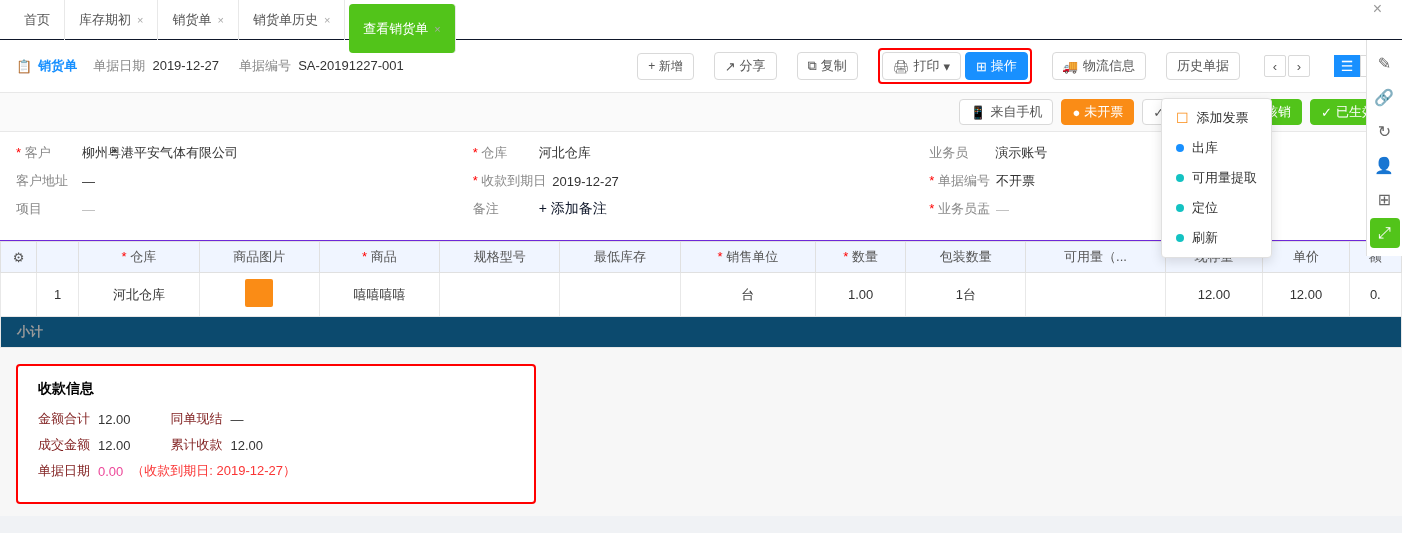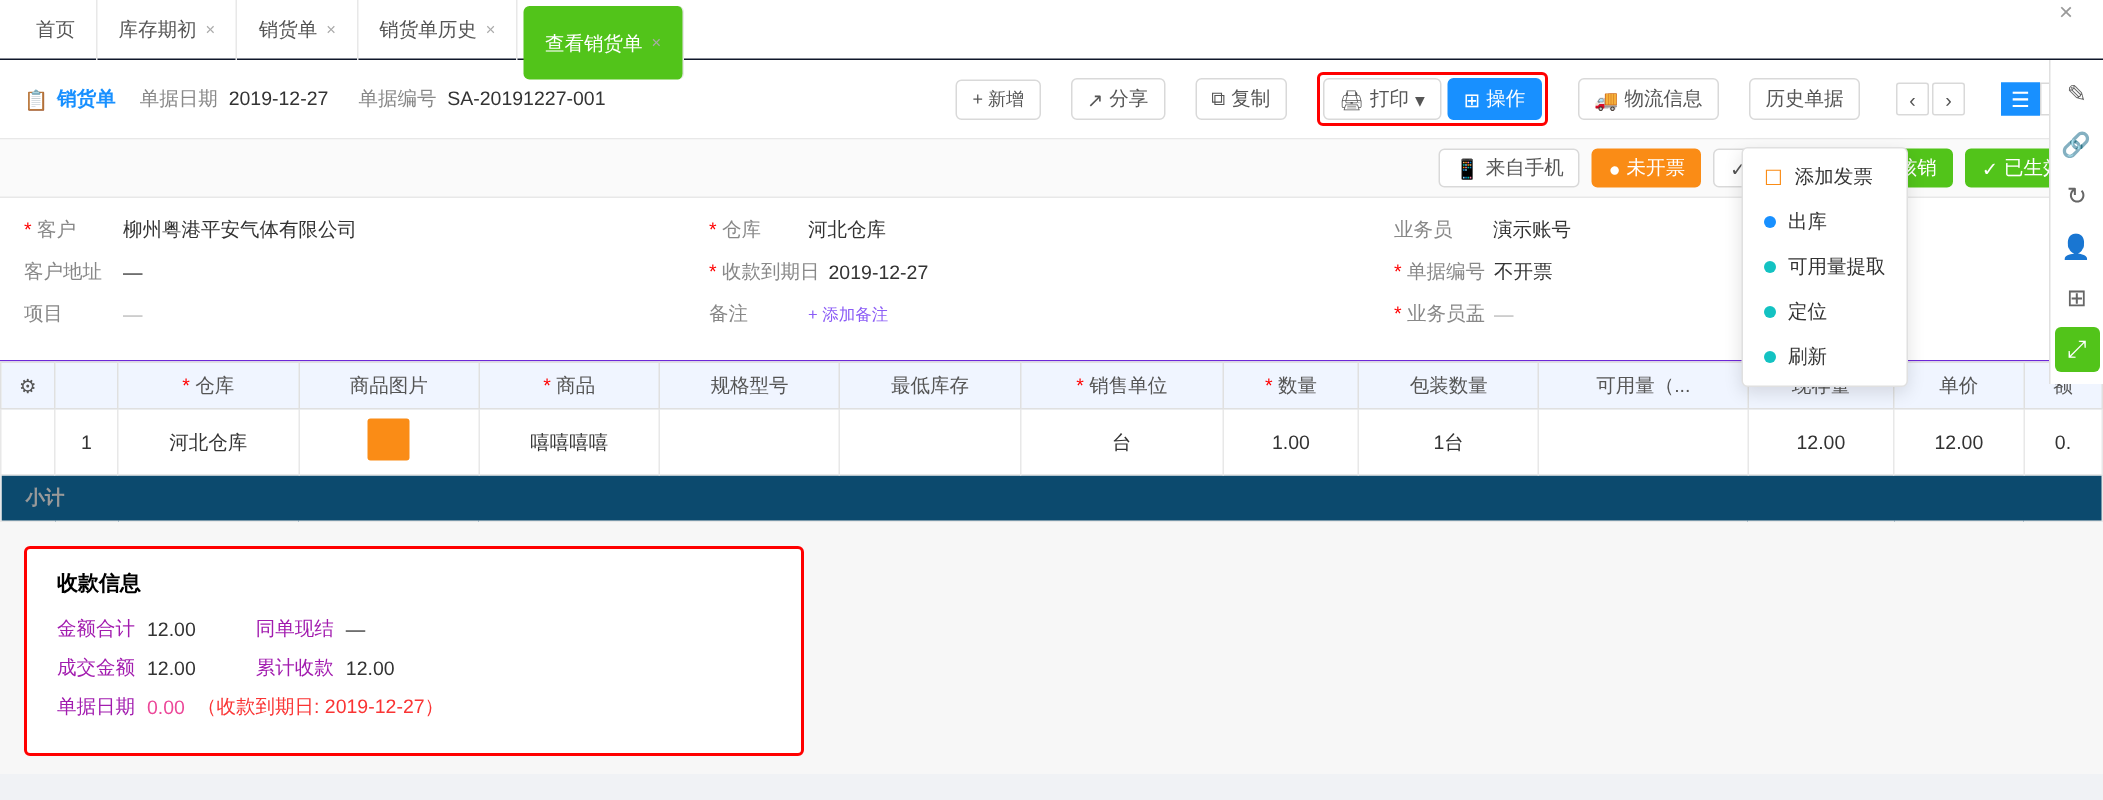--- a/index.html
+++ b/index.html
@@ -111,21 +111,21 @@
     }
 
     
     .payment-box {
       border: 2px solid red; margin: 12px 16px; padding: 14px 20px;
       border-radius: 4px; background: #fff; display: inline-block; min-width: 520px;
     }
     .payment-title { font-weight: bold; font-size: 14px; margin-bottom: 12px; }
     .payment-row { display: flex; gap: 40px; margin-bottom: 8px; }
     .payment-item { display: flex; gap: 8px; align-items: center; }
-    .payment-item .p-label { color: #a21caf; }
+    .payment-item .p-label { color: #7f1d1d; }
     .payment-item .p-value { color: #333; font-weight: 500; }
     .payment-item .p-value.red { color: #ec4899; }
     .payment-item .p-value.date-red { color: #fa3434; }
 
     
     .right-panel {
       position: absolute; right: 0; top: 40px;
       width: 36px; background: #fff; border-left: 1px solid #e0e0e0;
       display: flex; flex-direction: column; align-items: center; padding: 8px 0; gap: 4px;
     }
@@ -317,21 +317,21 @@
         <span class="field-value">不开票</span>
       </div>
     </div>
     <div class="form-row">
       <div class="form-field">
         <span class="field-label">项目</span>
         <span class="field-value placeholder">—</span>
       </div>
       <div class="form-field">
         <span class="field-label">备注</span>
-        <button style="background:none;border:none;color:#8b5cf6;cursor:pointer;font-size:11px;">+ 添加备注</button>
+        <button style="background:none;border:none;color:#0f172a;cursor:pointer;font-size:14px;">+ 添加备注</button>
       </div>
       <div class="form-field">
         <span class="field-label required">业务员盂</span>
         <span class="field-value placeholder">—</span>
       </div>
     </div>
   </div>
 
   <div class="table-section">
     <table class="data-table">

